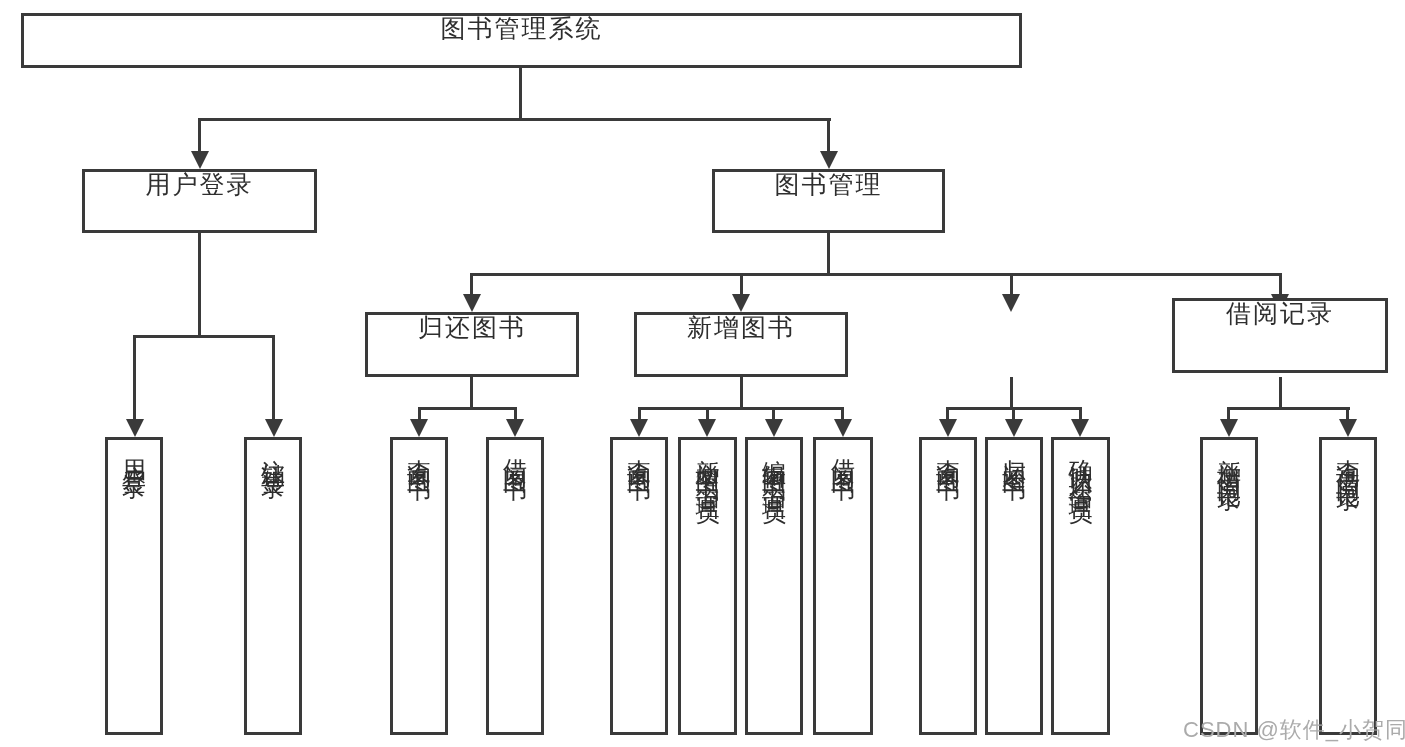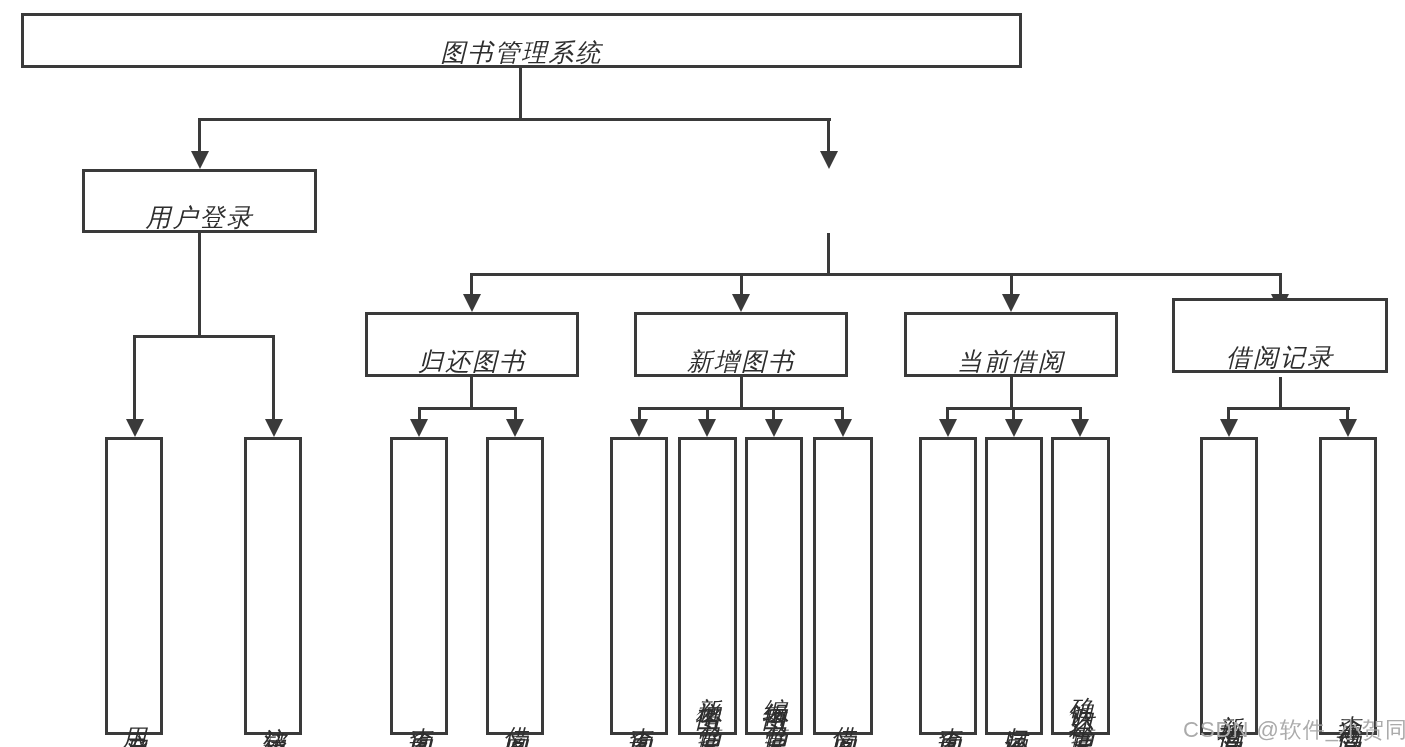--- a/index.html
+++ b/index.html
@@ -2,21 +2,21 @@
 <html><head>
 <meta charset="utf-8">
 <style>
   html,body{margin:0;padding:0;background:#ffffff;}
   .canvas{
     position:relative;width:1405px;height:747px;background:#ffffff;overflow:hidden;
     font-family:"Liberation Sans","DejaVu Sans",sans-serif;
   }
   .node{
     position:absolute;box-sizing:border-box;border:3px solid #3a3a3a;background:#ffffff;
-    display:flex;align-items:flex-end;justify-content:center;color:#2e2e2e;font-style:italic;
+    display:flex;align-items:flex-start;justify-content:center;color:#2e2e2e;
   }
   .node.h span{font-size:25px;letter-spacing:2px;line-height:1;}
   .node.v span{
     writing-mode:vertical-rl;text-orientation:mixed;
     font-size:24px;letter-spacing:6px;line-height:1;
   }
   .line{position:absolute;background:#3a3a3a;}
   .arrow{
     position:absolute;width:0;height:0;
     border-left:9px solid transparent;border-right:9px solid transparent;
@@ -91,29 +91,29 @@
   <div class="line" style="left:1346px;top:407px;width:3px;height:14px"></div>
   <div class="arrow" style="left:1339px;top:419px"></div>
 
   <div class="node h" style="left:21px;top:13px;width:1001px;height:55px">
     <span>图书管理系统</span>
   </div>
 
   <div class="node h" style="left:82px;top:169px;width:235px;height:64px">
     <span>用户登录</span>
   </div>
+  <div class="node h" style="left:712px;top:169px;width:233px;height:64px">
+    <span>图书管理</span>
+  </div>
 
   <div class="node h" style="left:365px;top:312px;width:214px;height:65px">
     <span>归还图书</span>
   </div>
   <div class="node h" style="left:634px;top:312px;width:214px;height:65px">
     <span>新增图书</span>
-  </div>
-  <div class="node h" style="left:904px;top:312px;width:214px;height:65px">
-    <span>当前借阅</span>
   </div>
   <div class="node h" style="left:1172px;top:298px;width:216px;height:75px">
     <span>借阅记录</span>
   </div>
 
   <div class="node v" style="left:105px;top:437px;width:58px;height:298px">
     <span>用户登录</span>
   </div>
   <div class="node v" style="left:244px;top:437px;width:58px;height:298px">
     <span>注销登录</span>

